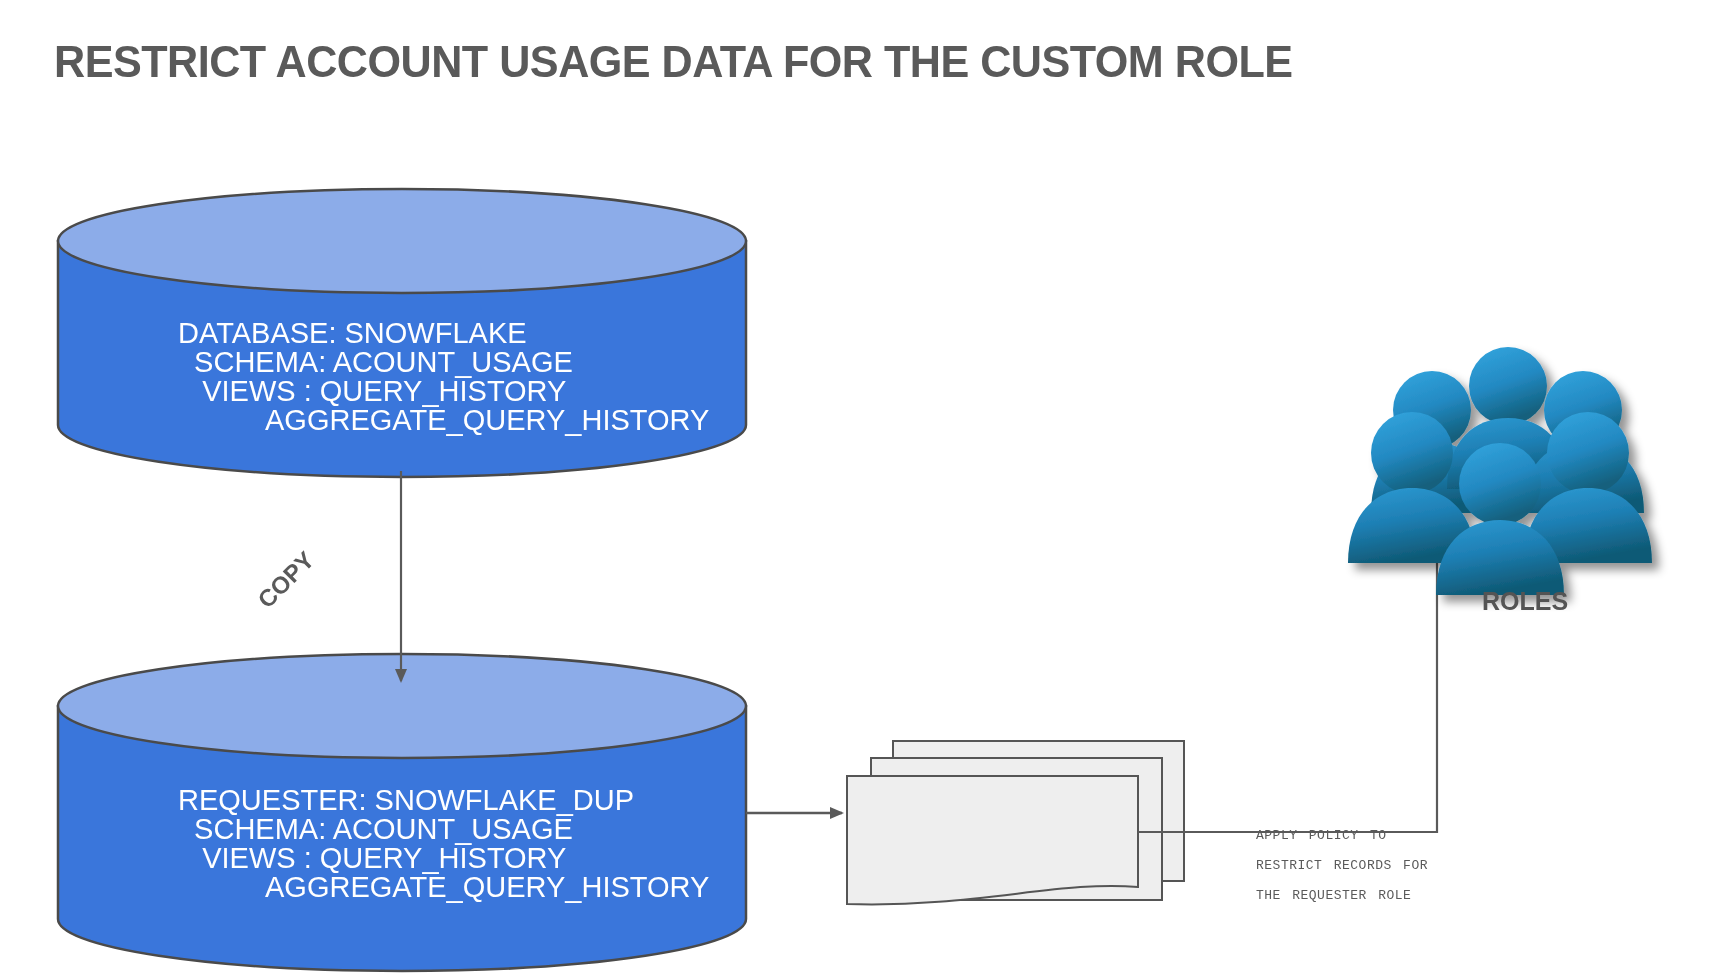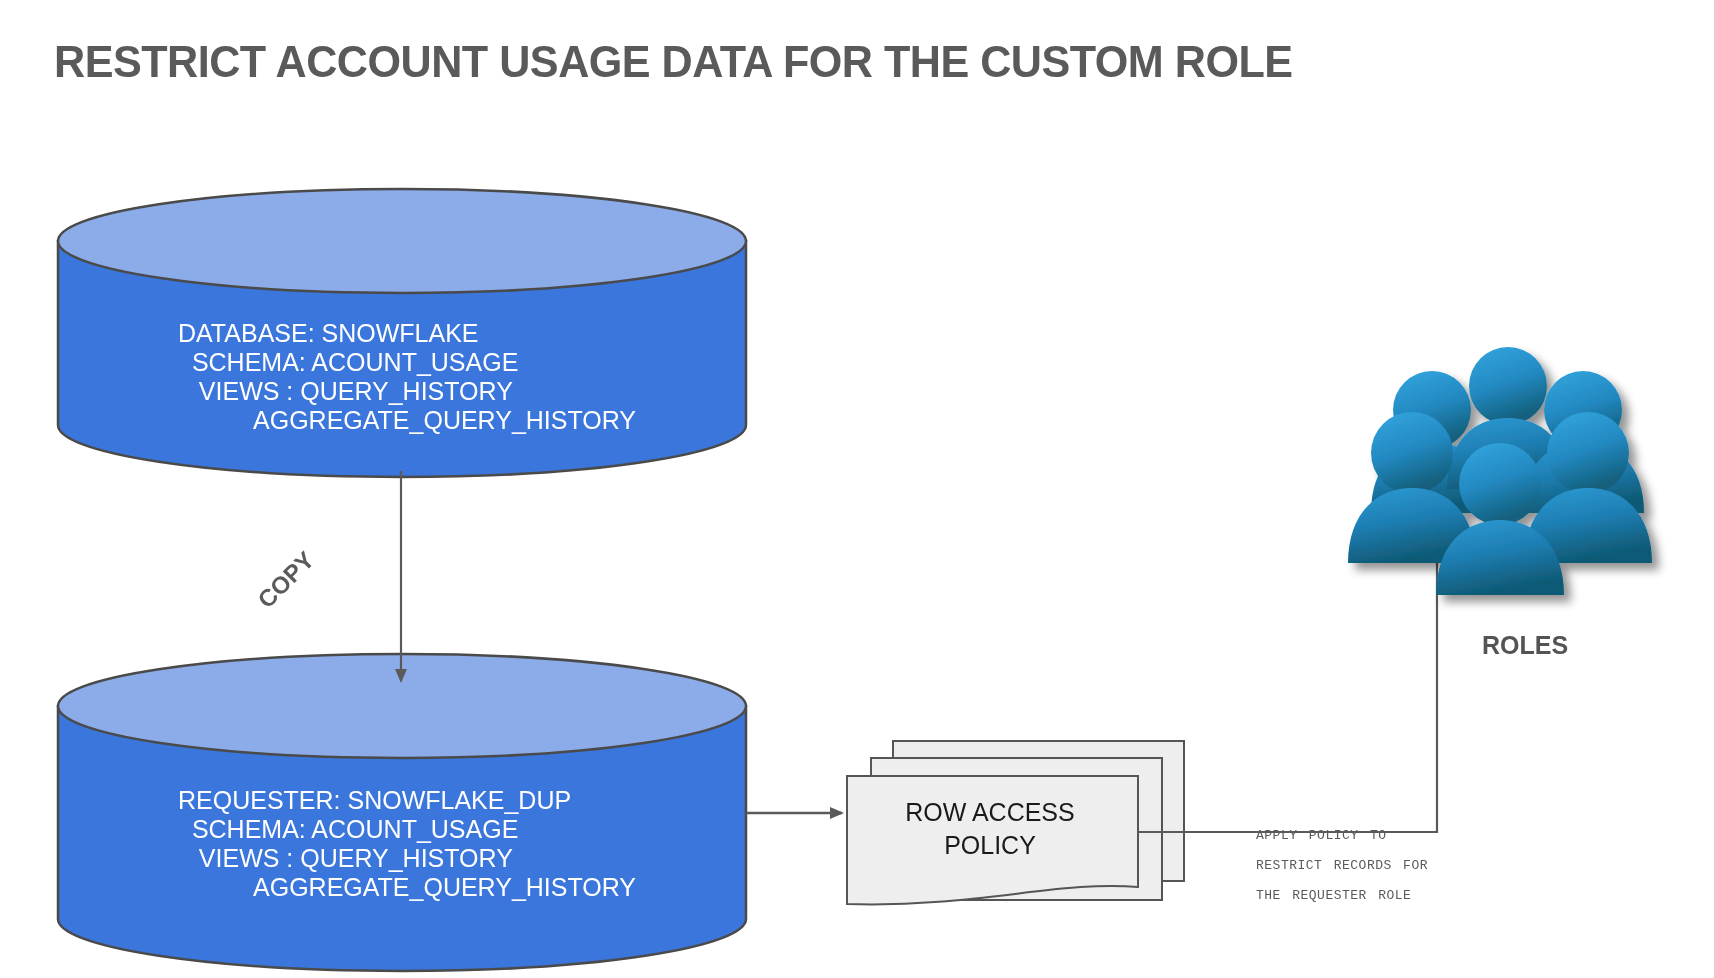--- a/index.html
+++ b/index.html
@@ -35,21 +35,21 @@
     letter-spacing: -0.5px;
     color: #5a5a5a;
     white-space: nowrap;
     transform: scaleX(0.98);
     transform-origin: left top;
   }
   .cyl-label {
     position: absolute;
     color: #ffffff;
     font-family: "Liberation Sans", sans-serif;
-    font-size: 25px;
+    font-size: 29px;
     line-height: 29px;
     white-space: pre;
     text-align: left;
   }
   .cyl-label b { font-weight: normal; }
 
   
   .steps {
     position: absolute;
     font-family: "Liberation Mono", monospace;
@@ -99,21 +99,20 @@
 
   
   .roles-label {
     position: absolute;
     font-family: "Liberation Sans", sans-serif;
     font-weight: bold;
     font-size: 25px;
     color: #545454;
     white-space: nowrap;
     text-align: center;
-    margin-top: 44px;
   }
 </style>
 </head>
 <body>
 
 <div id="canvas">
 
   <svg width="1714" height="978" viewBox="0 0 1714 978" style="position:absolute;left:0;top:0;">
     <defs>
       <linearGradient id="gradHead" x1="0" y1="0" x2="0.35" y2="1">
@@ -219,22 +218,20 @@
    VIEWS : QUERY_HISTORY
            AGGREGATE_QUERY_HISTORY</div>
 
   <div class="cyl-label" style="left:178px; top:785px;"><span>REQUESTER: </span><b>SNOWFLAKE_DUP</b><span style="display:block;"><span>  SCHEMA: ACOUNT_USAGE
    VIEWS : QUERY_HISTORY
            AGGREGATE_QUERY_HISTORY</span></span></div>
 
   <div class="copy-label" style="left:272px; top:585px;">COPY</div>
 
 
-  <div class="policy-text" style="left:865px; top:795px;">ROW ACCESS
-POLICY</div>
 
   <div class="apply-note" style="left:1256px; top:818px;">APPLY POLICY TO
 RESTRICT RECORDS FOR
 THE REQUESTER ROLE</div>
 
   <div class="roles-label" style="left:1460px; top:586px; width:130px;">ROLES</div>
 
 </div>
 
 </body></html>

